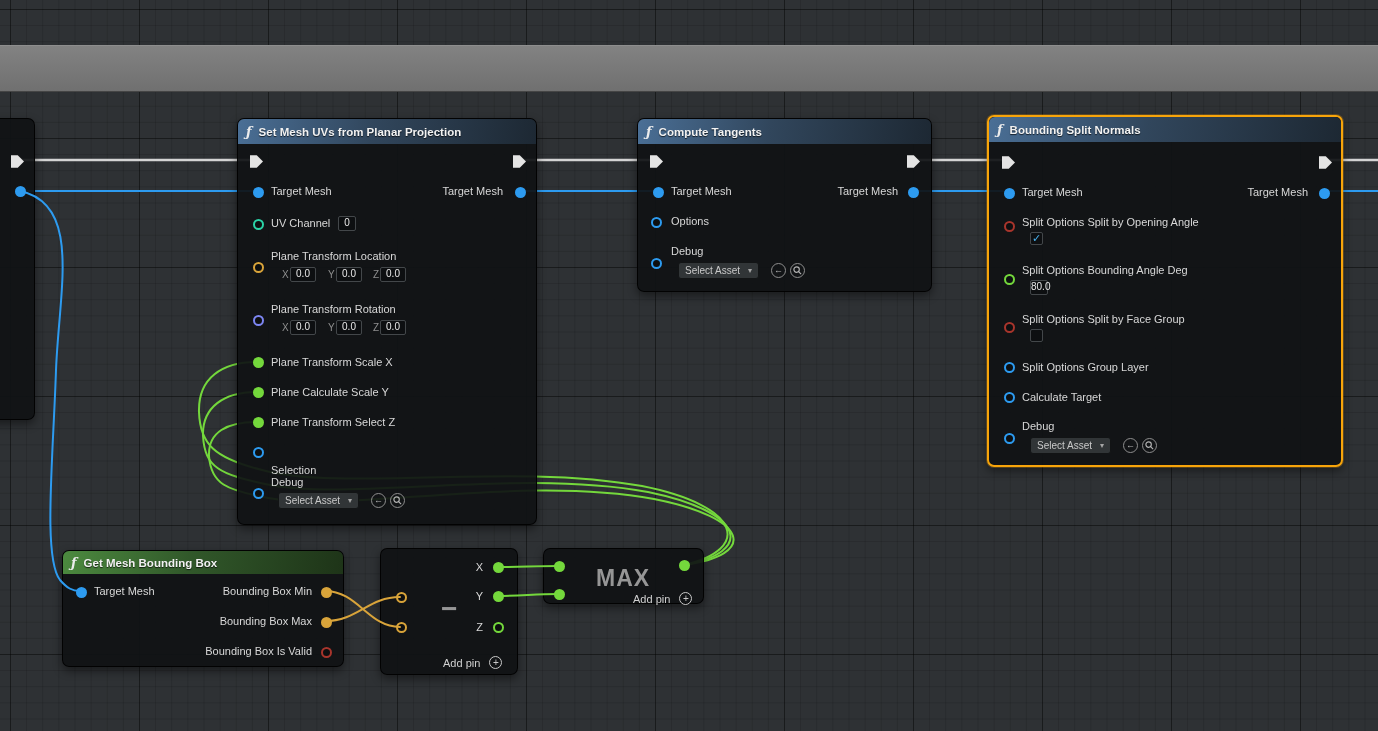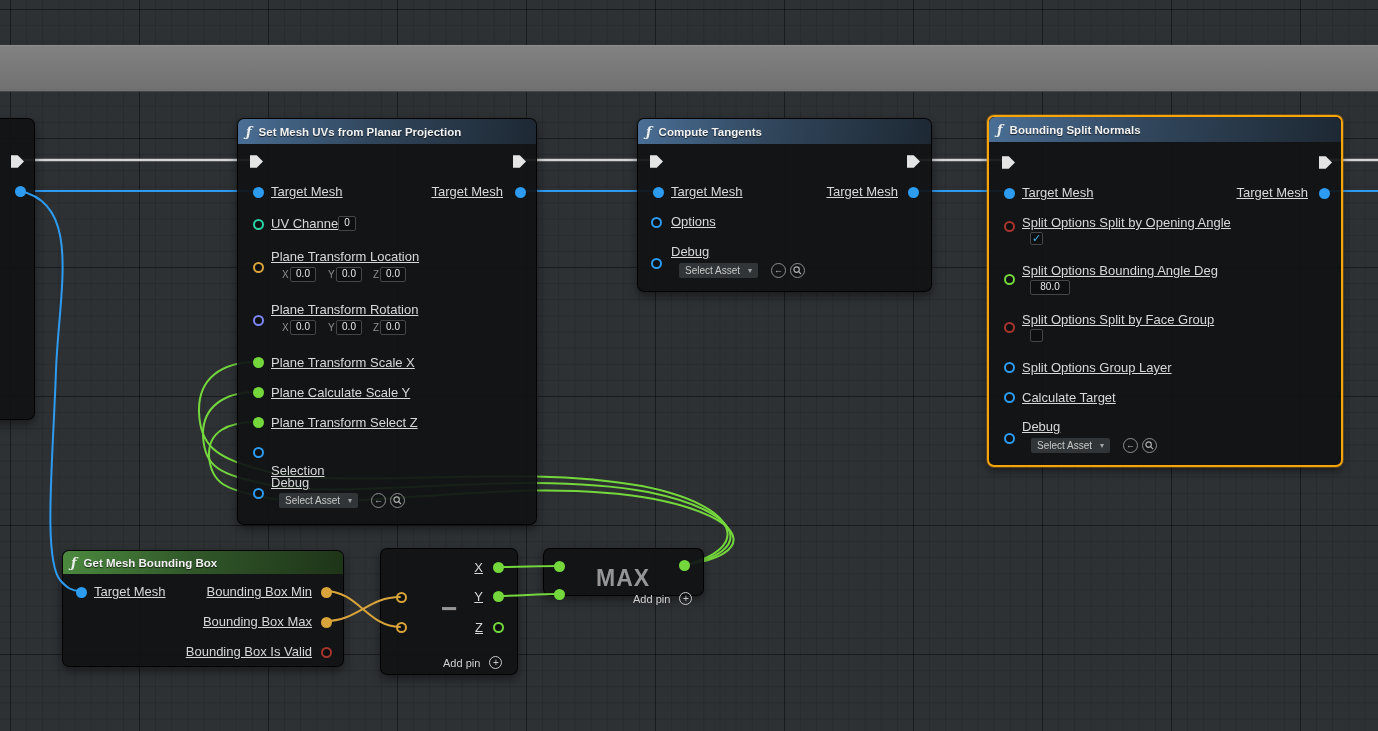--- a/index.html
+++ b/index.html
@@ -20,21 +20,21 @@
   .header{position:absolute;left:0;top:0;right:0;height:25px;border-radius:6px 6px 0 0;display:flex;align-items:center;gap:7px;padding:0 8px;overflow:hidden;}
   .hdr-blue{background:linear-gradient(100deg,#4a6f96 0%,#31465c 45%,#1d2833 100%);}
   .hdr-green{background:linear-gradient(100deg,#4c8a3f 0%,#31582a 45%,#1e3418 100%);}
   .fx{font-family:"DejaVu Serif",serif;font-style:italic;font-weight:700;font-size:13px;color:#ececec;}
   .title{font-size:11.5px;font-weight:700;color:#f2f2f2;text-shadow:0 1px 1px rgba(0,0,0,0.7);white-space:nowrap;}
   .exec{position:absolute;width:13px;height:13px;background:#e4e4e4;clip-path:polygon(0% 2%,52% 2%,100% 50%,52% 98%,0% 98%);}
   .pin{position:absolute;width:11px;height:11px;border-radius:50%;box-sizing:border-box;}
   .pf{background:var(--c);}
   .ph{border:2.5px solid var(--c);background:rgba(8,9,10,0.5);}
   .blue{--c:#2d9bf0;} .green{--c:#74d83c;} .gold{--c:#d9a43a;} .teal{--c:#2bd3a7;} .violet{--c:#7d86f2;} .red{--c:#a8352c;}
-  .lbl{position:absolute;font-size:13px;line-height:13px;color:#d8d8d8;white-space:nowrap;text-decoration:underline;}
+  .lbl{position:absolute;font-size:11px;line-height:13px;color:#d8d8d8;white-space:nowrap;}
   .sub{position:absolute;font-size:10px;line-height:12px;color:#8f8f8f;white-space:nowrap;}
   .fld{position:absolute;box-sizing:border-box;height:15px;background:#0d0f11;border:1px solid #43474a;border-radius:2px;color:#e8e8e8;font-size:10px;line-height:12px;text-align:center;}
   .combo{position:absolute;height:17px;box-sizing:border-box;background:#313537;border:1px solid #121415;border-radius:3px;color:#c9c9c9;font-size:10px;display:flex;align-items:center;gap:8px;padding:0 6px;white-space:nowrap;}
   .caret{font-size:8px;color:#a5a5a5;}
   .iconbtn{position:absolute;width:15px;height:15px;box-sizing:border-box;border:1px solid #8e8e8e;border-radius:50%;display:flex;align-items:center;justify-content:center;color:#b5b5b5;font-size:9px;line-height:9px;}
   .chk{position:absolute;width:13px;height:13px;box-sizing:border-box;background:#0d0f11;border:1px solid #43474a;border-radius:2px;color:#49b4f2;font-size:11px;line-height:11px;text-align:center;font-weight:700;}
   .addpin{position:absolute;display:flex;align-items:center;gap:9px;color:#d0d0d0;font-size:11px;white-space:nowrap;}
   .pluscirc{width:13px;height:13px;box-sizing:border-box;border:1.5px solid #c9c9c9;border-radius:50%;color:#c9c9c9;font-size:10px;display:flex;align-items:center;justify-content:center;}
   .bigop{position:absolute;color:#969696;font-weight:700;}
 </style>
@@ -173,21 +173,21 @@
     <span class="lbl" style="left:33px;top:69px;">Target Mesh</span>
     <span class="lbl" style="right:33px;top:69px;">Target Mesh</span>
     <span class="pin pf blue" style="left:330px;top:71px;"></span>
 
     <span class="pin ph red" style="left:15px;top:104px;"></span>
     <span class="lbl" style="left:33px;top:99px;">Split Options Split by Opening Angle</span>
     <span class="chk" style="left:41px;top:115px;">✓</span>
 
     <span class="pin ph green" style="left:15px;top:157px;"></span>
     <span class="lbl" style="left:33px;top:147px;">Split Options Bounding Angle Deg</span>
-    <span class="fld" style="left:41px;top:163px;width:40px;">80.0</span>
+    <span class="fld" style="left:41px;top:163px;width:18px;">80.0</span>
 
     <span class="pin ph red" style="left:15px;top:205px;"></span>
     <span class="lbl" style="left:33px;top:196px;">Split Options Split by Face Group</span>
     <span class="chk" style="left:41px;top:212px;"></span>
 
     <span class="pin ph blue" style="left:15px;top:245px;"></span>
     <span class="lbl" style="left:33px;top:244px;">Split Options Group Layer</span>
 
     <span class="pin ph blue" style="left:15px;top:275px;"></span>
     <span class="lbl" style="left:33px;top:274px;">Calculate Target</span>
@@ -233,21 +233,21 @@
     <span class="lbl" style="right:34px;top:41px;">Y</span>
     <span class="pin pf green" style="left:112px;top:42px;"></span>
     <span class="lbl" style="right:34px;top:72px;">Z</span>
     <span class="pin ph green" style="left:112px;top:73px;"></span>
     <div class="addpin" style="left:62px;top:107px;">
       <span>Add pin</span>
       <span class="pluscirc">+</span>
     </div>
   </div>
 
-  <div class="node" style="left:543px;top:548px;width:161px;height:48px;">
+  <div class="node" style="left:543px;top:548px;width:161px;height:56px;">
     <span class="pin pf green" style="left:10px;top:12px;"></span>
     <span class="pin pf green" style="left:10px;top:40px;"></span>
     <span class="pin pf green" style="left:135px;top:11px;"></span>
     <span class="bigop" style="left:52px;top:17px;font-size:23px;line-height:24px;letter-spacing:1px;">MAX</span>
     <div class="addpin" style="left:89px;top:43px;">
       <span>Add pin</span>
       <span class="pluscirc">+</span>
     </div>
   </div>
 

